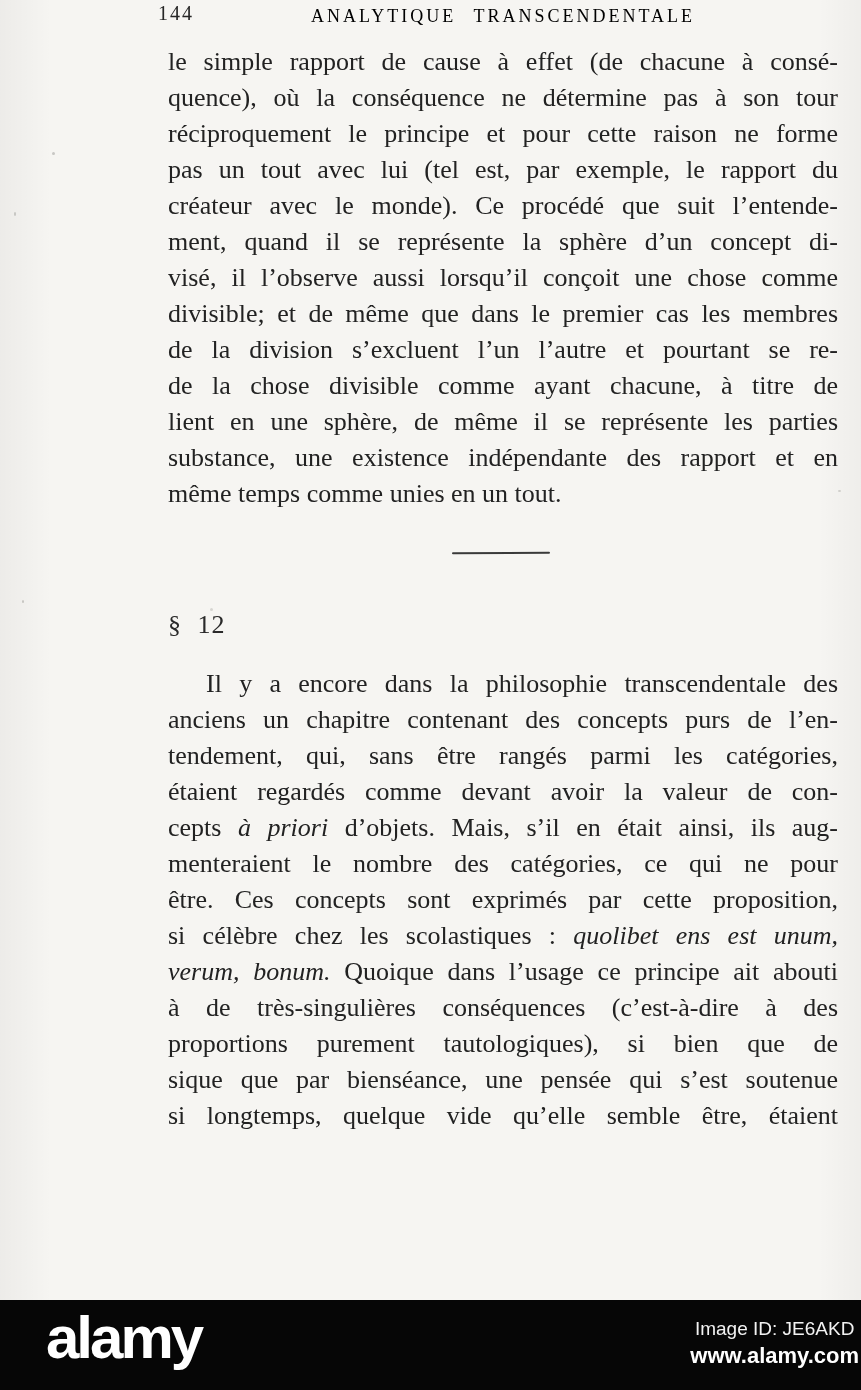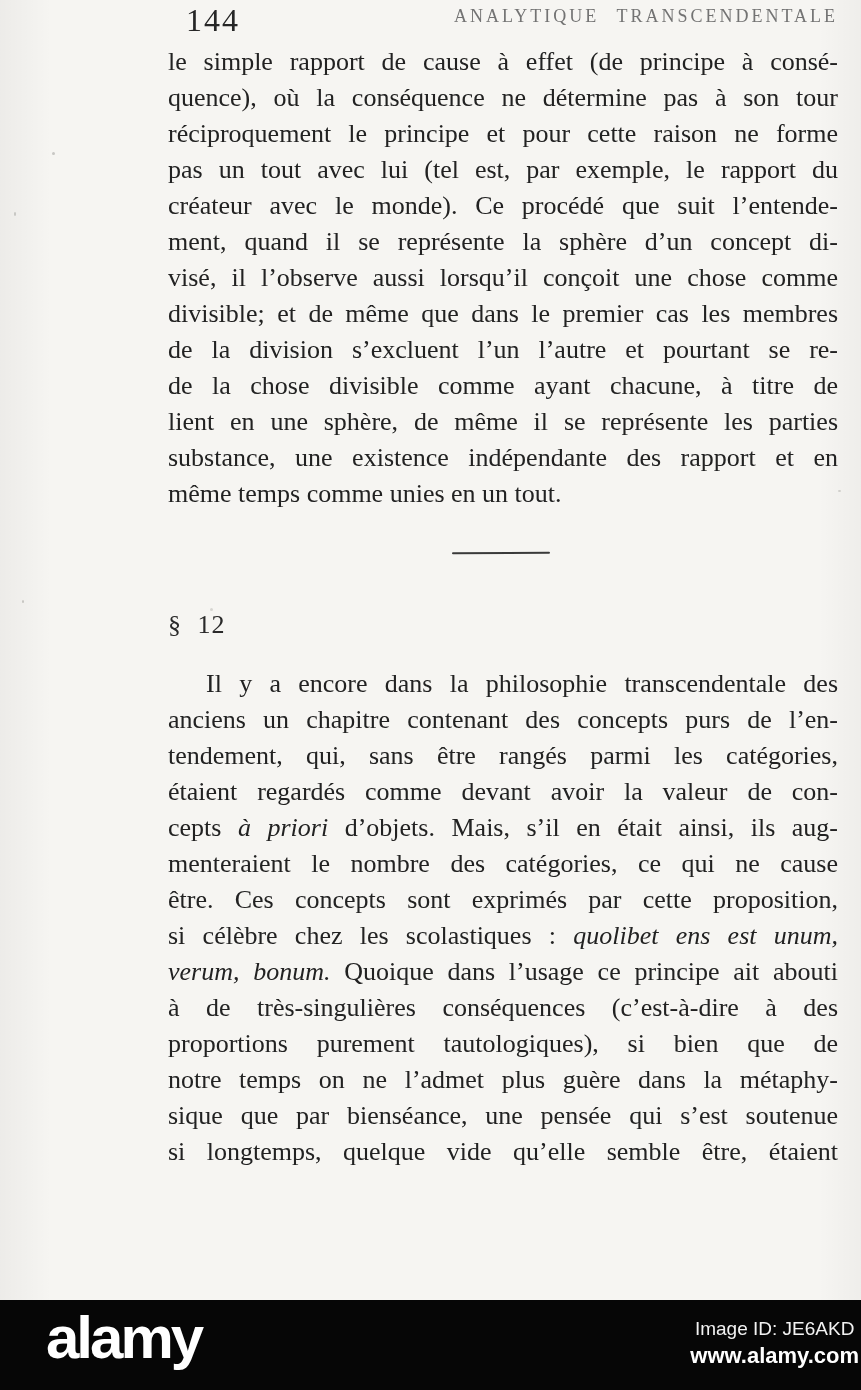--- a/index.html
+++ b/index.html
@@ -12,26 +12,26 @@
     overflow: hidden;
   }
   
   .page::before {
     content:""; position:absolute; inset:0; pointer-events:none;
     background: linear-gradient(90deg, rgba(0,0,0,0.04), rgba(0,0,0,0) 6%, rgba(0,0,0,0) 95%, rgba(0,0,0,0.03));
   }
   .header-row { position:absolute; top:2px; left:0; width:861px; height:32px; }
   .page-number {
     position:absolute; left:158px; top:0;
-    font-size:32px; letter-spacing:2px; color:#262626;margin-left:28px;
+    font-size:20px; letter-spacing:2px; color:#262626;
   }
   .running-header {
     position:absolute; left:168px; width:670px; top:4px;
-    text-align:right; font-size:18px; letter-spacing:3px;
-    word-spacing:10px; color:#737373;
+    text-align:center; font-size:18px; letter-spacing:3px;
+    word-spacing:10px; color:#000000;
   }
   .body-block {
     position:absolute; left:168px; width:670px;
     font-size:26px; line-height:36px; color:#222;
   }
   .para1 { top:44px; }
   .para2 { top:666px; }
   .line { text-align:justify; text-align-last:justify; white-space:normal; }
   .line em { font-style:italic; }
   .indent-first .line:first-child { text-indent:38px; }
@@ -72,21 +72,21 @@
 <body>
 
 <div class="page">
 
   <div class="header-row">
     <div class="page-number">144</div>
     <div class="running-header">ANALYTIQUE TRANSCENDENTALE</div>
   </div>
 
   <div class="body-block para1">
-      <div class="line"><span>le simple rapport de cause à effet (de principe à consé-</span></div>
+      <div class="line"><span>le simple rapport de cause à effet (de chacune à consé-</span></div>
       <div class="line"><span>quence), où la conséquence ne détermine pas à son tour</span></div>
       <div class="line"><span>réciproquement le principe et pour cette raison ne forme</span></div>
       <div class="line"><span>pas un tout avec lui (tel est, par exemple, le rapport du</span></div>
       <div class="line"><span>créateur avec le monde). Ce procédé que suit l’entende-</span></div>
       <div class="line"><span>ment, quand il se représente la sphère d’un concept di-</span></div>
       <div class="line"><span>visé, il l’observe aussi lorsqu’il conçoit une chose comme</span></div>
       <div class="line"><span>divisible; et de même que dans le premier cas les membres</span></div>
       <div class="line"><span>de la division s’excluent l’un l’autre et pourtant se re-</span></div>
       <div class="line"><span>de la chose divisible comme ayant chacune, à titre de</span></div>
       <div class="line"><span>lient en une sphère, de même il se représente les parties</span></div>
@@ -97,27 +97,26 @@
   <div class="divider"></div>
 
   <div class="section-heading">§ 12</div>
 
   <div class="body-block para2 indent-first">
       <div class="line"><span>Il y a encore dans la philosophie transcendentale des</span></div>
       <div class="line"><span>anciens un chapitre contenant des concepts purs de l’en-</span></div>
       <div class="line"><span>tendement, qui, sans être rangés parmi les catégories,</span></div>
       <div class="line"><span>étaient regardés comme devant avoir la valeur de con-</span></div>
       <div class="line"><span>cepts </span><em>à priori</em><span> d’objets. Mais, s’il en était ainsi, ils aug-</span></div>
-      <div class="line"><span>menteraient le nombre des catégories, ce qui ne cause</span></div>
+      <div class="line"><span>menteraient le nombre des catégories, ce qui ne pour</span></div>
       <div class="line"><span>être. Ces concepts sont exprimés par cette proposition,</span></div>
       <div class="line"><span>si célèbre chez les scolastiques : </span><em>quolibet ens est unum,</em></div>
       <div class="line"><em>verum, bonum.</em><span> Quoique dans l’usage ce principe ait abouti</span></div>
       <div class="line"><span>à de très-singulières conséquences (c’est-à-dire à des</span></div>
       <div class="line"><span>proportions purement tautologiques), si bien que de</span></div>
-      <div class="line"><span>notre temps on ne l’admet plus guère dans la métaphy-</span></div>
       <div class="line"><span>sique que par bienséance, une pensée qui s’est soutenue</span></div>
       <div class="line"><span>si longtemps, quelque vide qu’elle semble être, étaient</span></div>
     </div>
 
   <span class="noise n1"></span>
   <span class="noise n2"></span>
   <span class="noise n3"></span>
   <span class="noise n4"></span>
   <span class="noise n5"></span>
 

